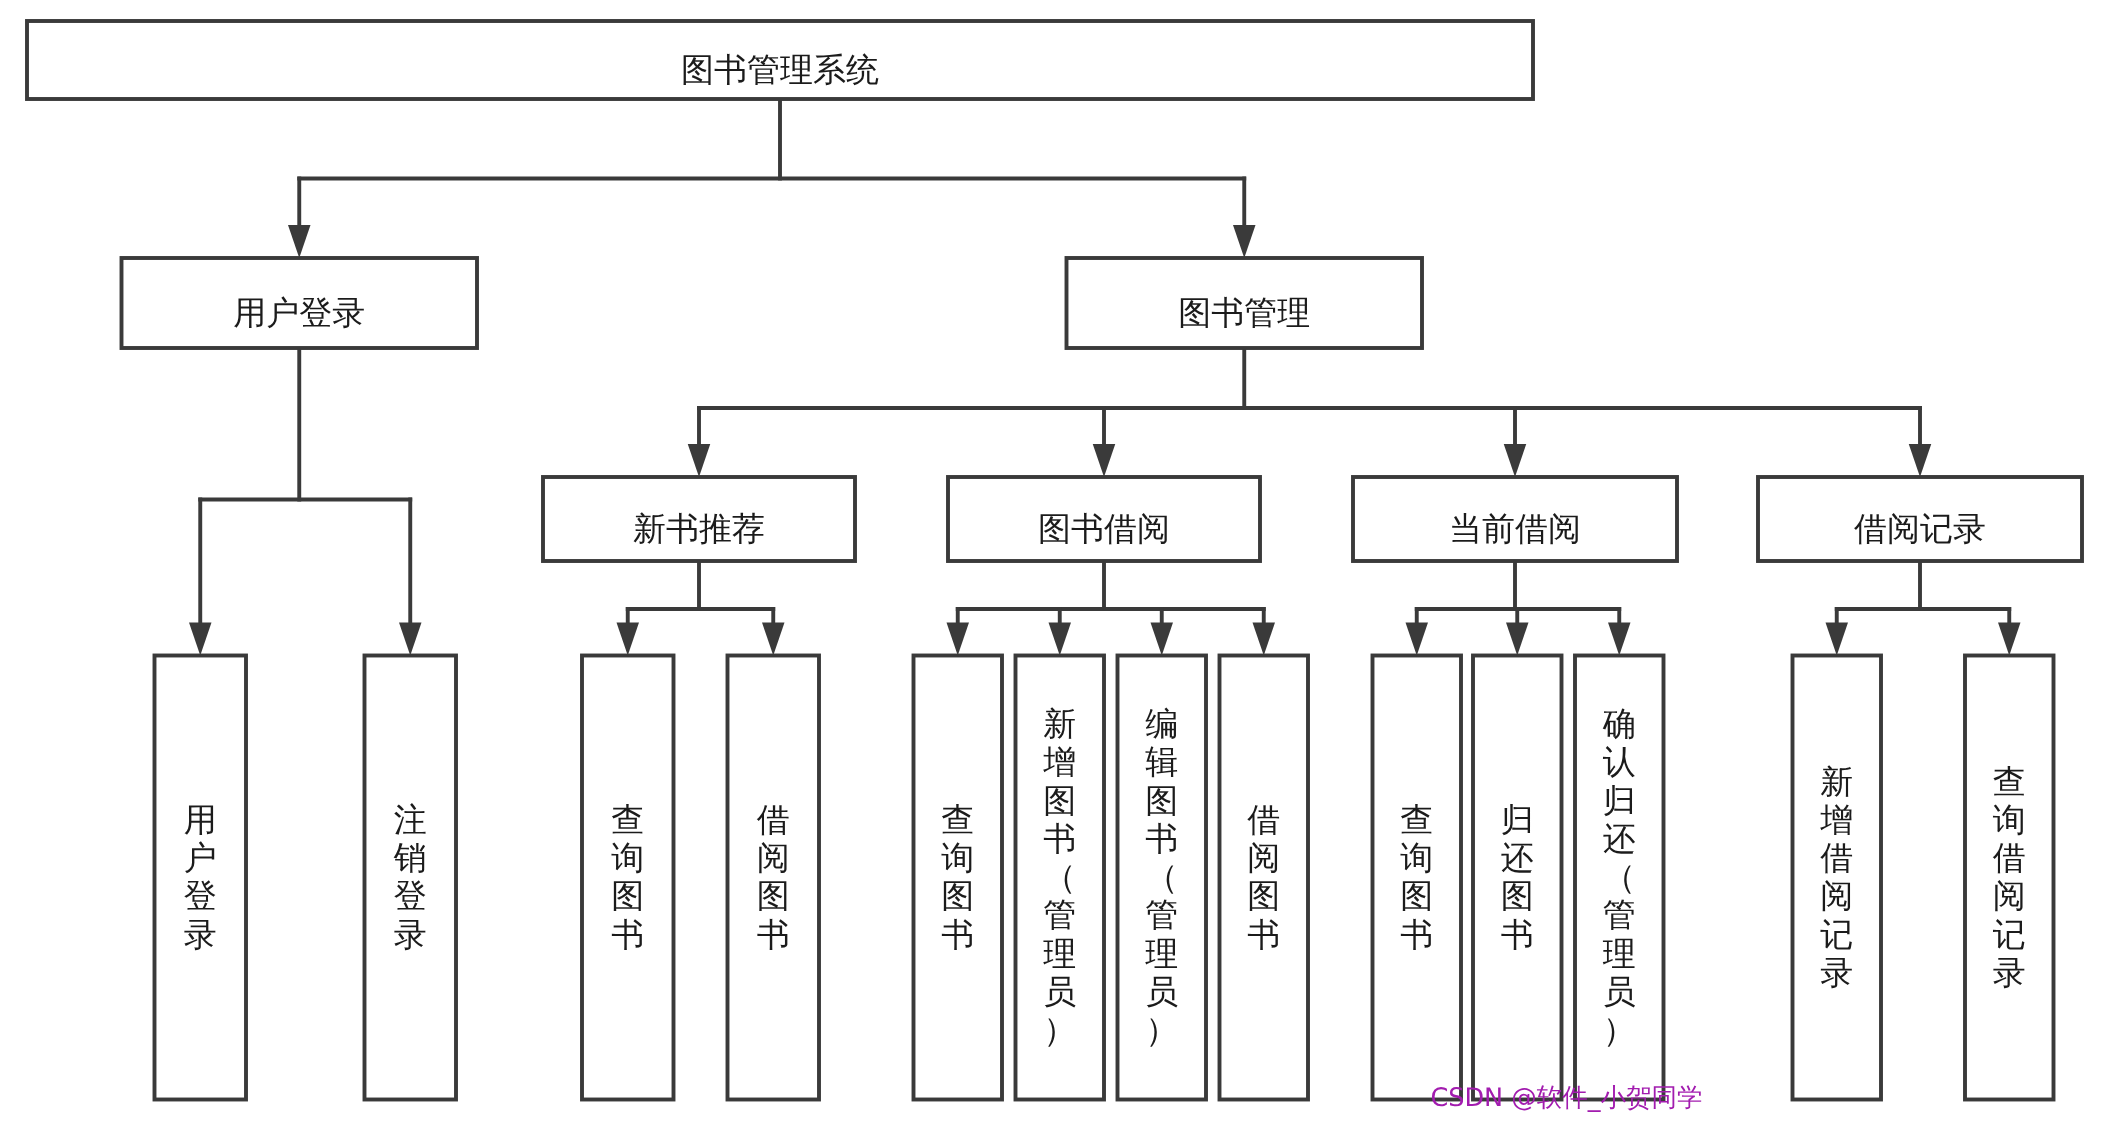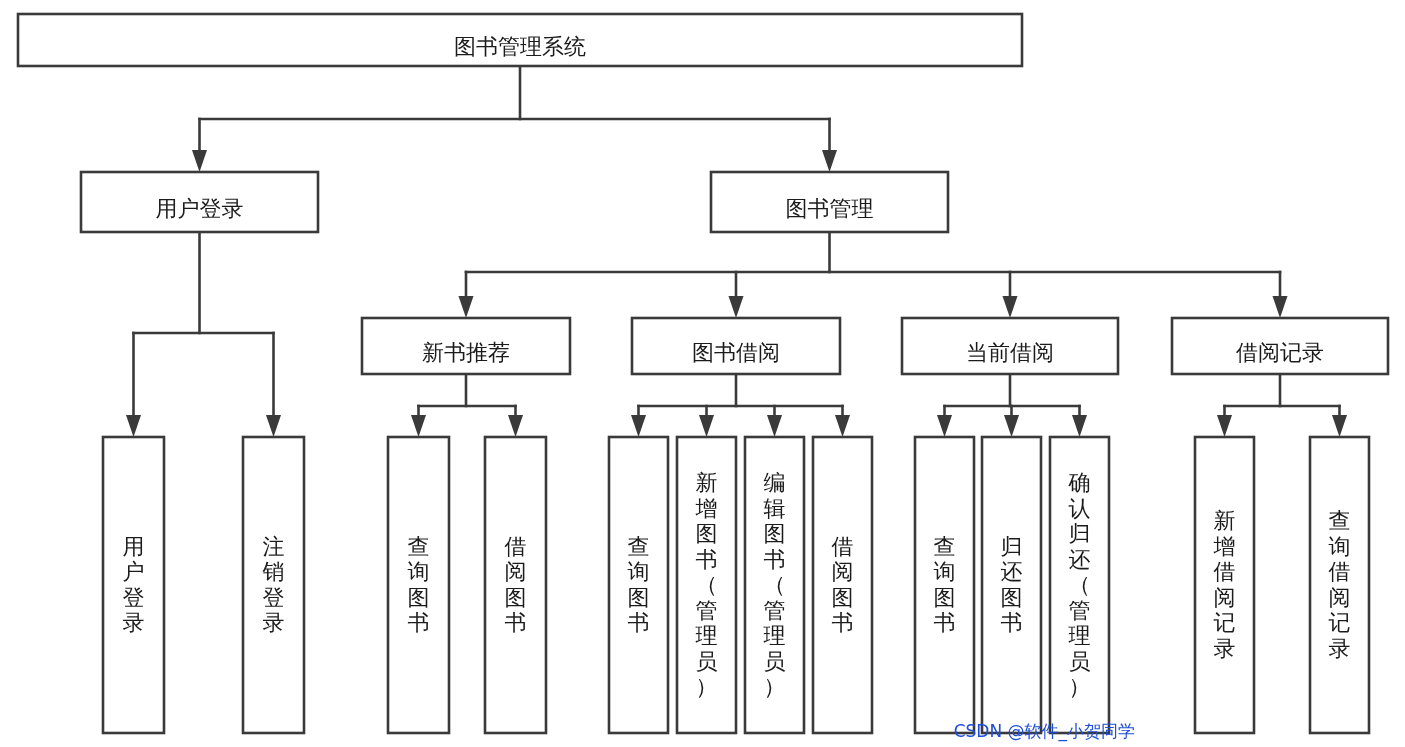--- a/index.html
+++ b/index.html
@@ -41,21 +41,21 @@
     fill: #1b1b1b;
     text-anchor: middle;
     dominant-baseline: middle;
     font-family: "DejaVu Sans", "Liberation Sans", sans-serif;
   }
   .watermark {
     position: absolute;
     right: 8px;
     bottom: 4px;
     font-size: 17px;
-    color: #1d4ed8;
+    color: #a21caf;
     font-family: "DejaVu Sans", "Liberation Sans", sans-serif;
     white-space: nowrap;
     pointer-events: none;
   }
 </style>
 </head>
 <body>
 
 <div id="chart-root">
   <svg id="diagram-svg" width="1405" height="747" viewBox="0 0 1405 747" xmlns="http://www.w3.org/2000/svg">

